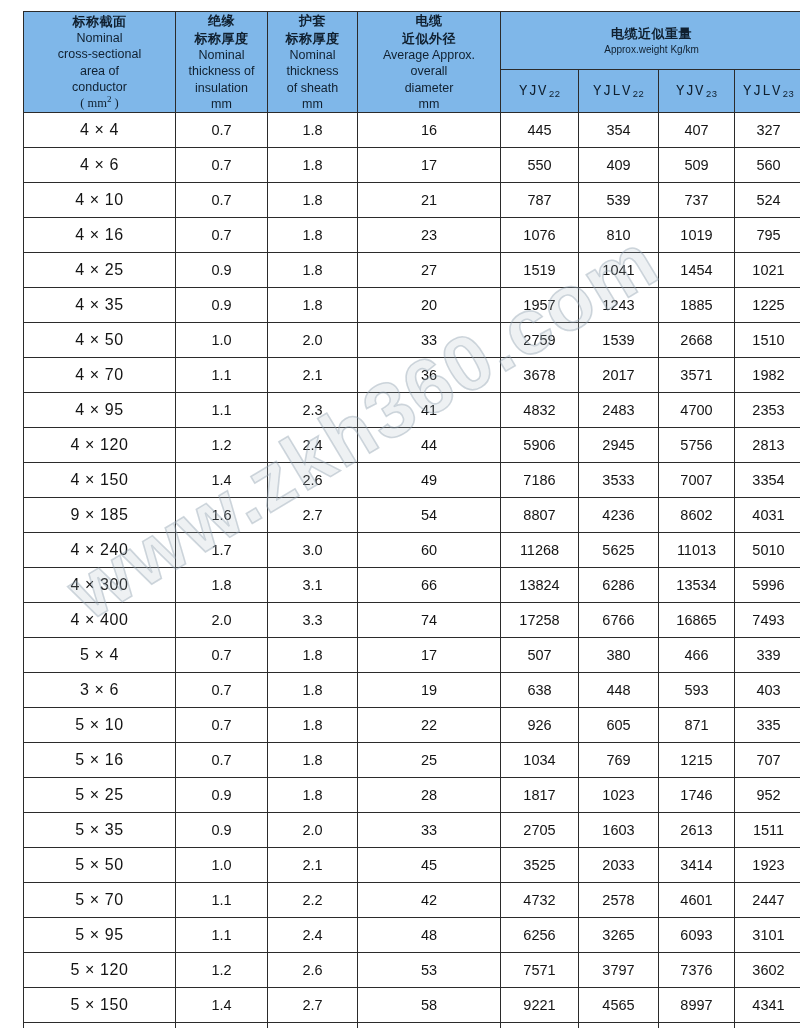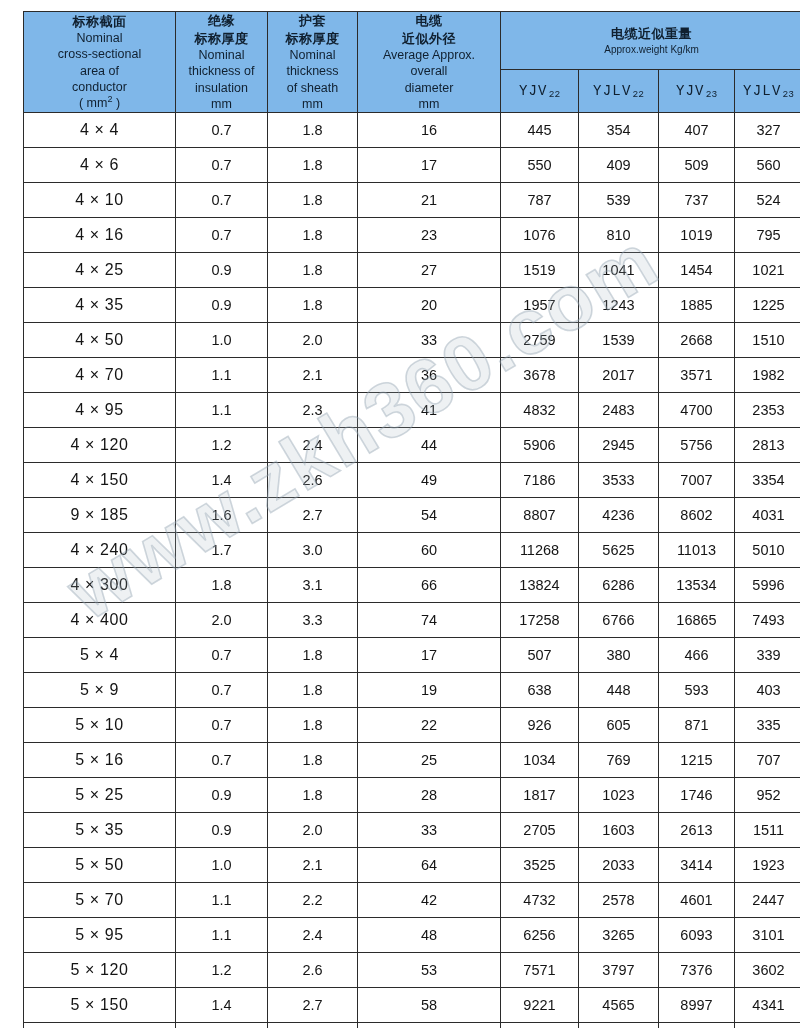--- a/index.html
+++ b/index.html
@@ -104,21 +104,21 @@
     vertical-align: baseline;
     position: relative;
     bottom: -2px;
     padding-left: 1px;
   }
   .sup2 {
     font-size: 9px;
     vertical-align: super;
     line-height: 0;
   }
-  .unit-mm2 { font-size: 11px; }
+  .unit-mm2 { font-size: 11px; font-family: Liberation Serif, serif; }
 
   
   tbody td {
     height: 34px;
     font-size: 14.5px;
     color: #141414;
     background: transparent;
   }
   tbody td.size-cell {
     font-size: 16px;
@@ -349,21 +349,21 @@
           <td class="size-cell">5 × 4</td>
           <td>0.7</td>
           <td>1.8</td>
           <td>17</td>
           <td>507</td>
           <td>380</td>
           <td>466</td>
           <td>339</td>
         </tr>
         <tr>
-          <td class="size-cell">5 × 9</td>
+          <td class="size-cell">3 × 6</td>
           <td>0.7</td>
           <td>1.8</td>
           <td>19</td>
           <td>638</td>
           <td>448</td>
           <td>593</td>
           <td>403</td>
         </tr>
         <tr>
           <td class="size-cell">5 × 10</td>
@@ -402,21 +402,21 @@
           <td>33</td>
           <td>2705</td>
           <td>1603</td>
           <td>2613</td>
           <td>1511</td>
         </tr>
         <tr>
           <td class="size-cell">5 × 50</td>
           <td>1.0</td>
           <td>2.1</td>
-          <td>64</td>
+          <td>45</td>
           <td>3525</td>
           <td>2033</td>
           <td>3414</td>
           <td>1923</td>
         </tr>
         <tr>
           <td class="size-cell">5 × 70</td>
           <td>1.1</td>
           <td>2.2</td>
           <td>42</td>

